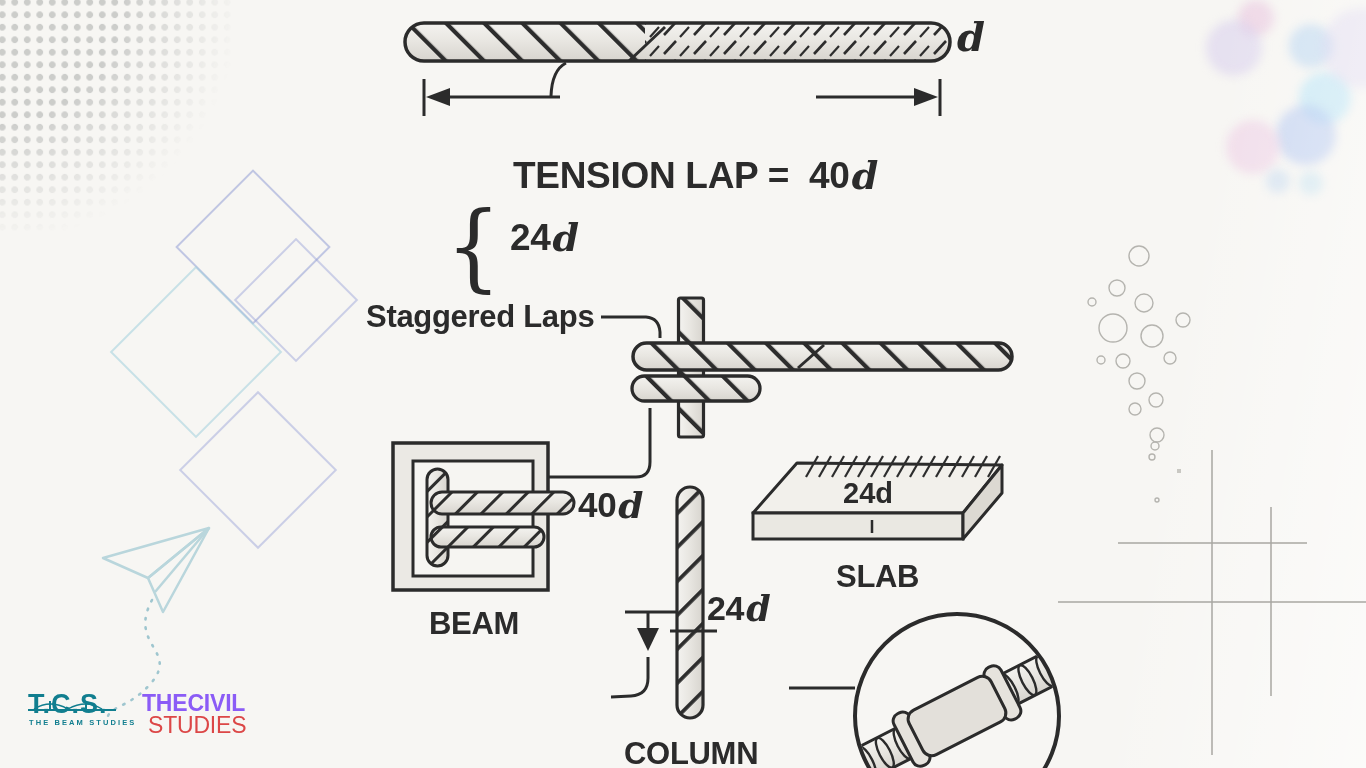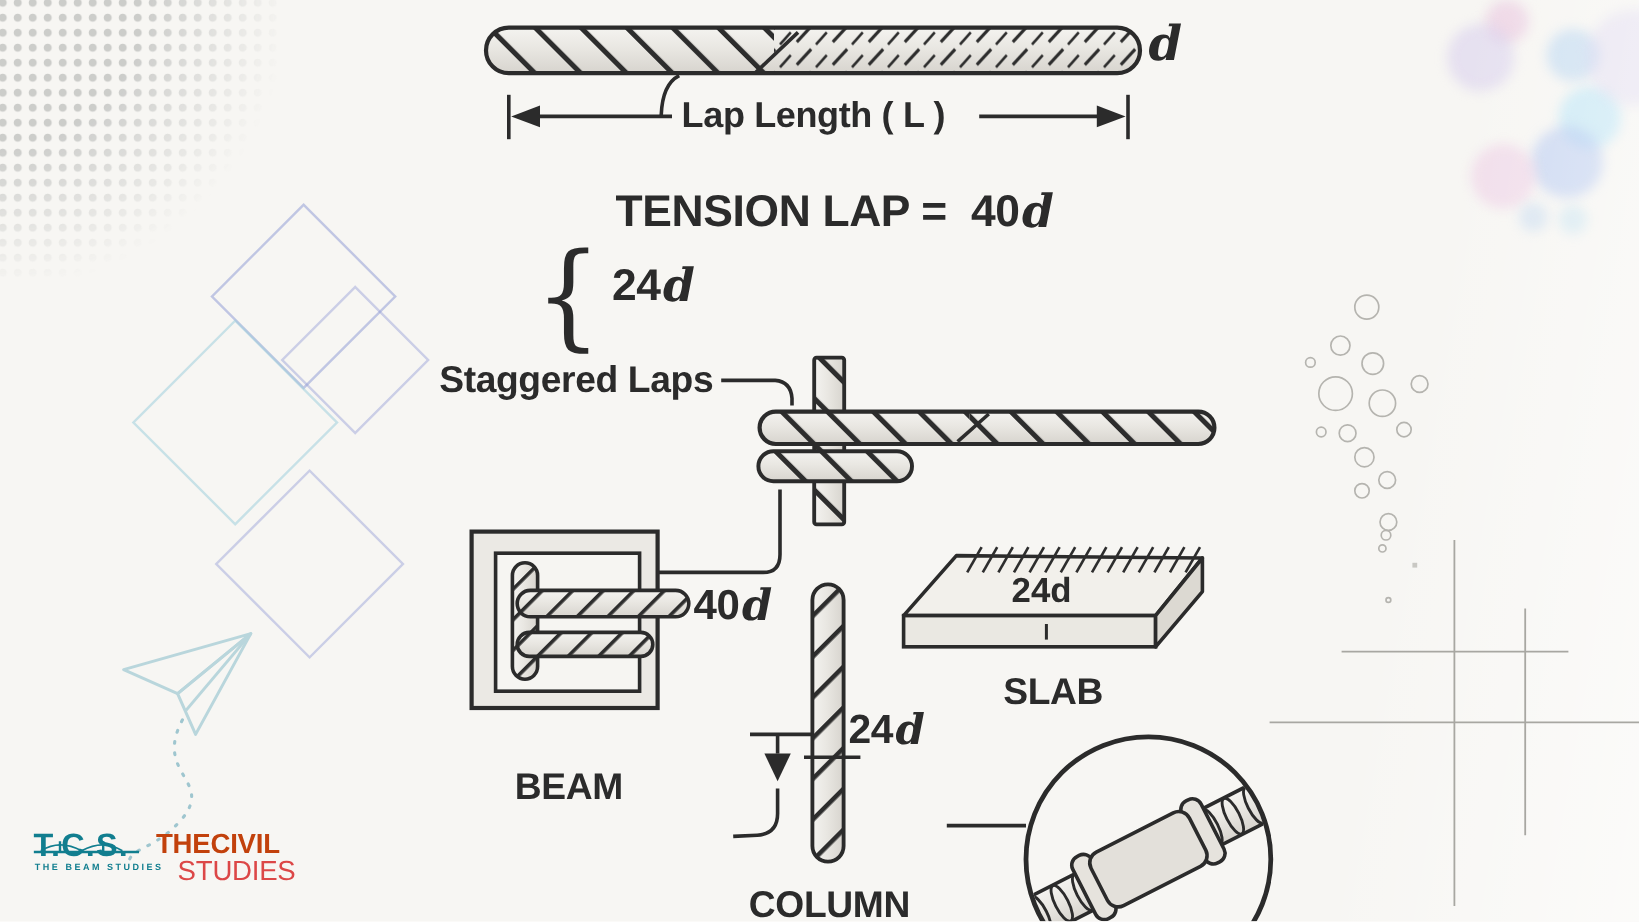--- a/index.html
+++ b/index.html
@@ -42,29 +42,29 @@
   .row .val{margin-left:20px;}
   .compression .val{margin-left:14px;}
   .row .unit{font-size:38px; margin-left:2px;}
   .brace{left:446px; top:186px; font-family:"DejaVu Serif", serif; font-size:96px; line-height:1.25; transform:scaleX(.9); transform-origin:left top;}
   .staggered{left:366px; top:299px; font-size:31px;}
   .beam-val{left:578px; top:484px; font-size:35px;}
   .beam-val .unit{font-size:36px;}
   .col-val{left:707px; top:588px; font-size:34px;}
   .col-val .unit{font-size:35px;}
   .slab-val{left:843px; top:477px; font-size:29px; letter-spacing:0;}
-  .beam-cap{left:429px; top:606px; font-size:31px;margin-top:32px;}
+  .beam-cap{left:429px; top:606px; font-size:31px;}
   .col-cap{left:624px; top:736px; font-size:31px;}
   .slab-cap{left:836px; top:559px; font-size:31px;text-align:right;}
   
   .logo{position:absolute; left:28px; top:687px; width:240px; height:60px;}
   .tcs{position:absolute; left:0; top:2px; font-weight:700; font-size:27px; color:#117e8f; letter-spacing:1px;}
   .bridge{position:absolute; left:0px; top:10px; pointer-events:none;}
   .tagline{position:absolute; left:1px; top:31px; font-weight:700; font-size:7.5px; letter-spacing:2.1px; color:#117e8f;}
-  .brand1{position:absolute; left:102px; top:3px; font-weight:700; font-size:23px; color:#c2410c; letter-spacing:-.2px;}
+  .brand1{position:absolute; left:114px; top:3px; font-weight:700; font-size:23px; color:#8b5cf6; letter-spacing:-.2px;}
   .brand2{position:absolute; left:120px; top:25px; font-weight:400; font-size:23px; color:#dc4747; letter-spacing:-.2px;}
 </style>
 </head>
 <body>
 
 <div class="canvas">
 
   <div class="dots"></div>
   <div class="bubble b1"></div>
   <div class="bubble b2"></div>
@@ -263,21 +263,20 @@
           <rect x="897" y="687" width="18" height="58" rx="8" fill="#e6e3dd" stroke="#2b2b2b" stroke-width="3"></rect>
           <rect x="999" y="687" width="18" height="58" rx="8" fill="#e6e3dd" stroke="#2b2b2b" stroke-width="3"></rect>
           <rect x="911" y="691" width="92" height="50" rx="10" fill="#e3e0da" stroke="#2b2b2b" stroke-width="3"></rect>
         </g>
       </g>
       <circle cx="957" cy="716" r="102" fill="none" stroke="#2b2b2b" stroke-width="4"></circle>
     </g>
   </svg>
 
   <div class="t unit d-label">d</div>
-  <div class="t bold lap-label">Lap Length ( L )</div>
 
   <div class="row bold tension">
     <span>TENSION LAP =</span>
     <span class="val">40</span>
     <span class="unit">d</span>
   </div>
   <div class="row bold compression">
     <span class="val">24</span>
     <span class="unit">d</span>
   </div>

